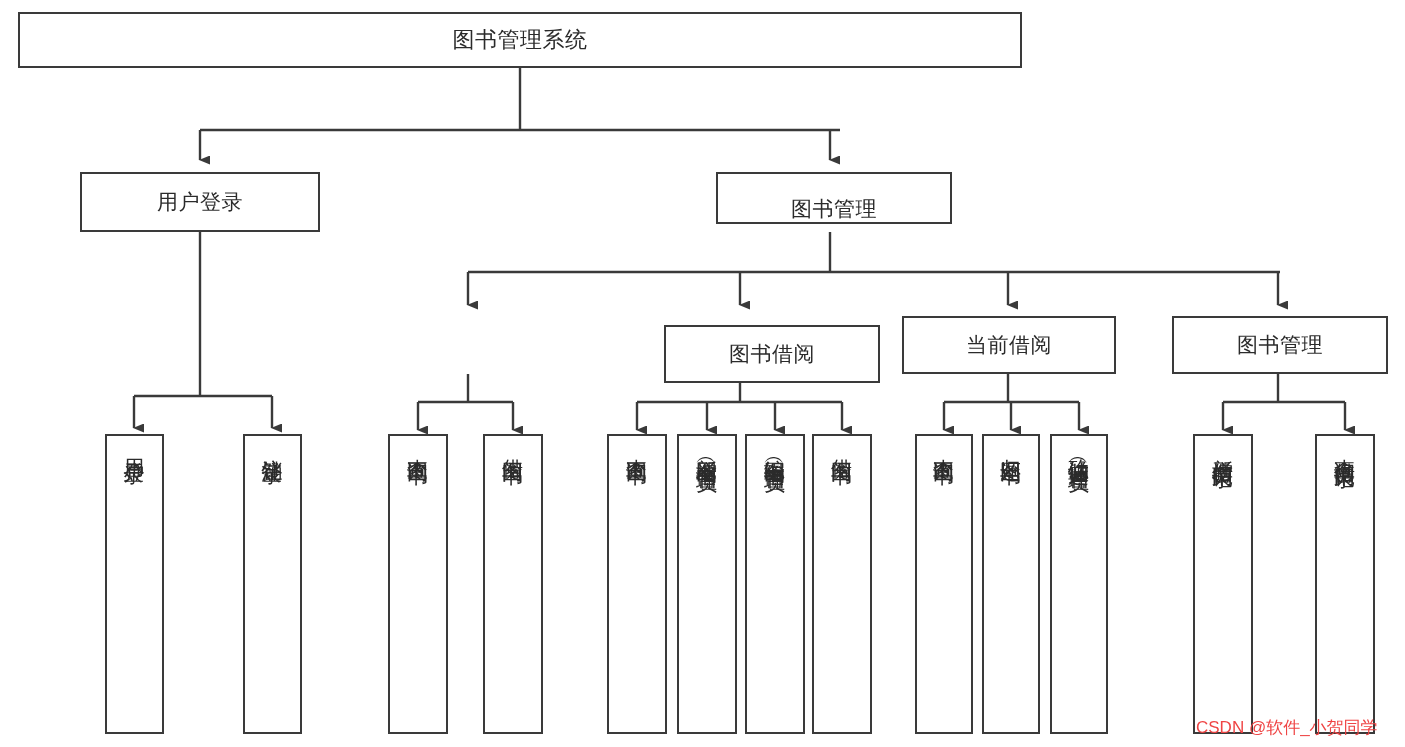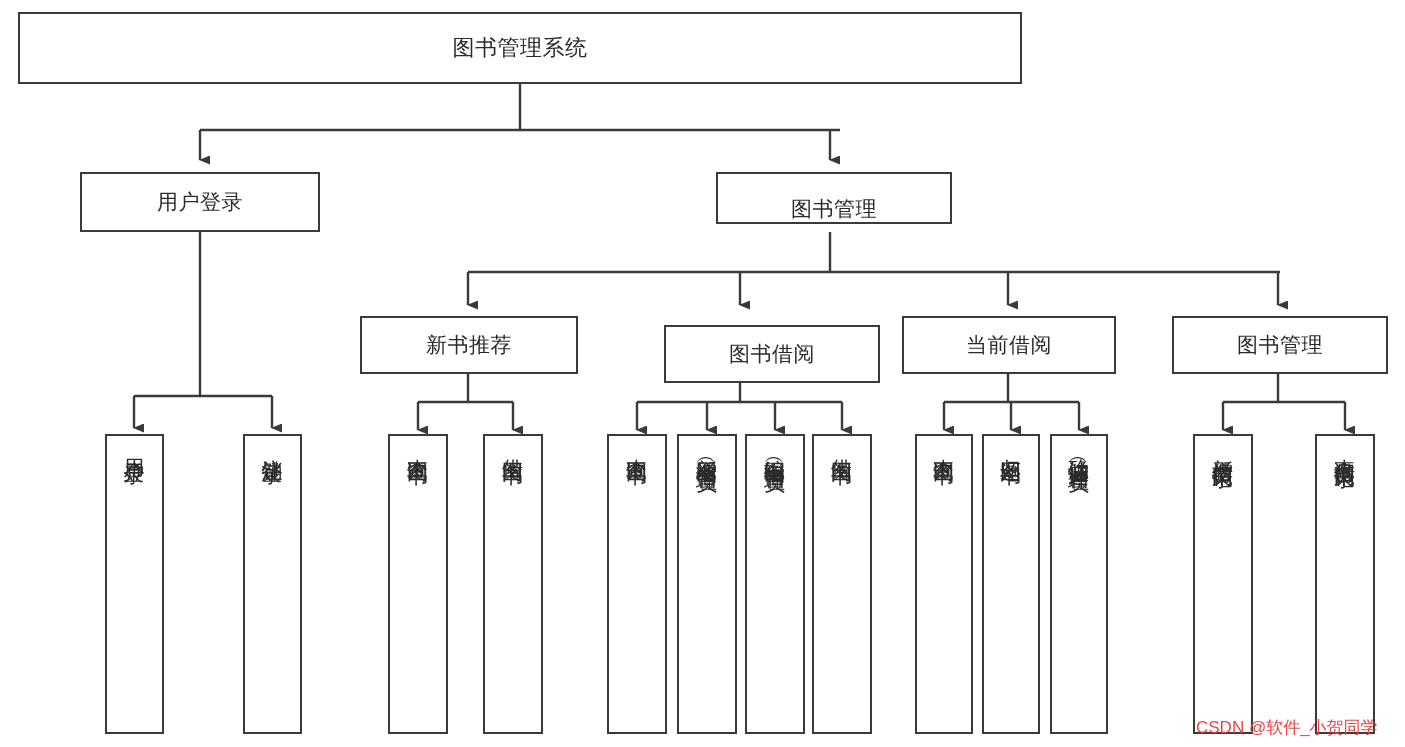--- a/index.html
+++ b/index.html
@@ -122,34 +122,31 @@
       <path d="M 1011 402 L 1011 430" marker-end="url(#arrowhead)"></path>
       <path d="M 1079 402 L 1079 430" marker-end="url(#arrowhead)"></path>
 
       <path d="M 1278 374 L 1278 402"></path>
       <path d="M 1223 402 L 1345 402"></path>
       <path d="M 1223 402 L 1223 430" marker-end="url(#arrowhead)"></path>
       <path d="M 1345 402 L 1345 430" marker-end="url(#arrowhead)"></path>
     </g>
   </svg>
 
-  <div class="node h root" style="left:18px; top:12px; width:1004px; height:72px;">
+  <div class="node h root" style="left:18px; top:12px; width:1004px; height:56px;">
     <span class="lbl">图书管理系统</span>
   </div>
 
   <div class="node h" style="left:80px; top:172px; width:240px; height:60px;">
     <span class="lbl">用户登录</span>
   </div>
   <div class="node h" style="left:716px; top:172px; width:236px; height:52px;align-items:flex-end;">
     <span class="lbl">图书管理</span>
   </div>
 
-  <div class="node h" style="left:360px; top:316px; width:218px; height:58px;">
-    <span class="lbl">新书推荐</span>
-  </div>
   <div class="node h" style="left:632px; top:325px; width:216px; height:58px;margin-left:32px;">
     <span class="lbl">图书借阅</span>
   </div>
   <div class="node h" style="left:902px; top:316px; width:214px; height:58px;">
     <span class="lbl">当前借阅</span>
   </div>
   <div class="node h" style="left:1172px; top:316px; width:216px; height:58px;">
     <span class="lbl">图书管理</span>
   </div>
 

